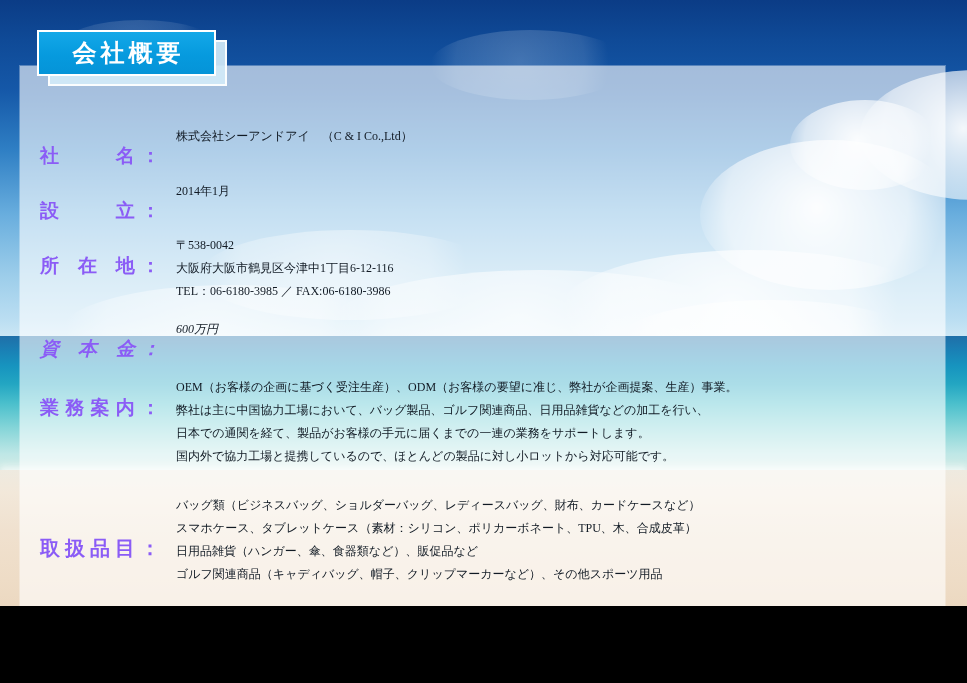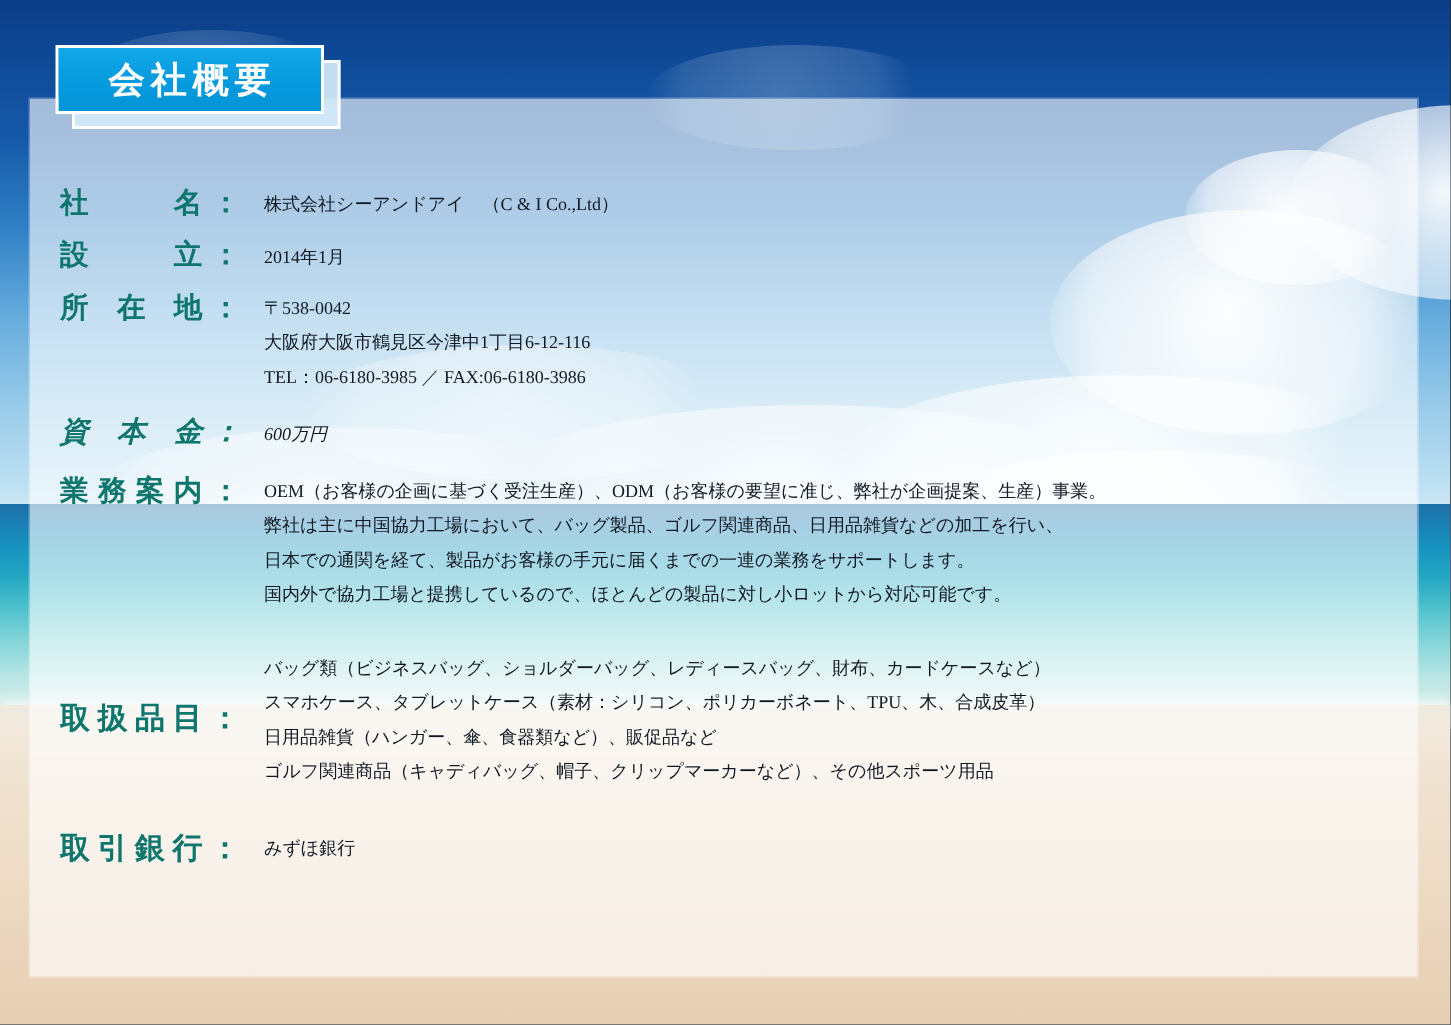--- a/index.html
+++ b/index.html
@@ -4,21 +4,21 @@
 <title>会社概要</title>
 <style>
   html, body {
     margin: 0;
     padding: 0;
     background: #000;
   }
   #stage {
     position: relative;
     width: 967px;
-    height: 683px;
+    height: 606px;
     overflow: hidden;
     font-family: "Liberation Serif", "DejaVu Serif", serif;
     user-select: none;
   }
 
   
   .bg-sky {
     position: absolute;
     left: 0; top: 0;
     width: 967px; height: 683px;
@@ -142,30 +142,31 @@
   }
   .row {
     display: flex;
     align-items: flex-start;
   }
   .row + .row { margin-top: 2px; }
 
   .label {
     flex: 0 0 auto;
     width: 122px;
-    color: #0f766e;
+    color: #8b5cf6;
     font-family: "DejaVu Sans", "Liberation Sans", sans-serif;
     font-weight: 700;
     font-size: 19px;
     line-height: 31px;
     white-space: nowrap;
     text-align: justify;
     text-align-last: justify;
     box-sizing: border-box;
     padding-right: 2px;
+    margin-top: 20px;
   }
   .label.big {
     font-size: 20px;
   }
   .value {
     flex: 1 1 auto;
     color: #111a24;
     font-family: "Liberation Serif", "DejaVu Serif", serif;
     font-size: 12px;
     line-height: 24px;

